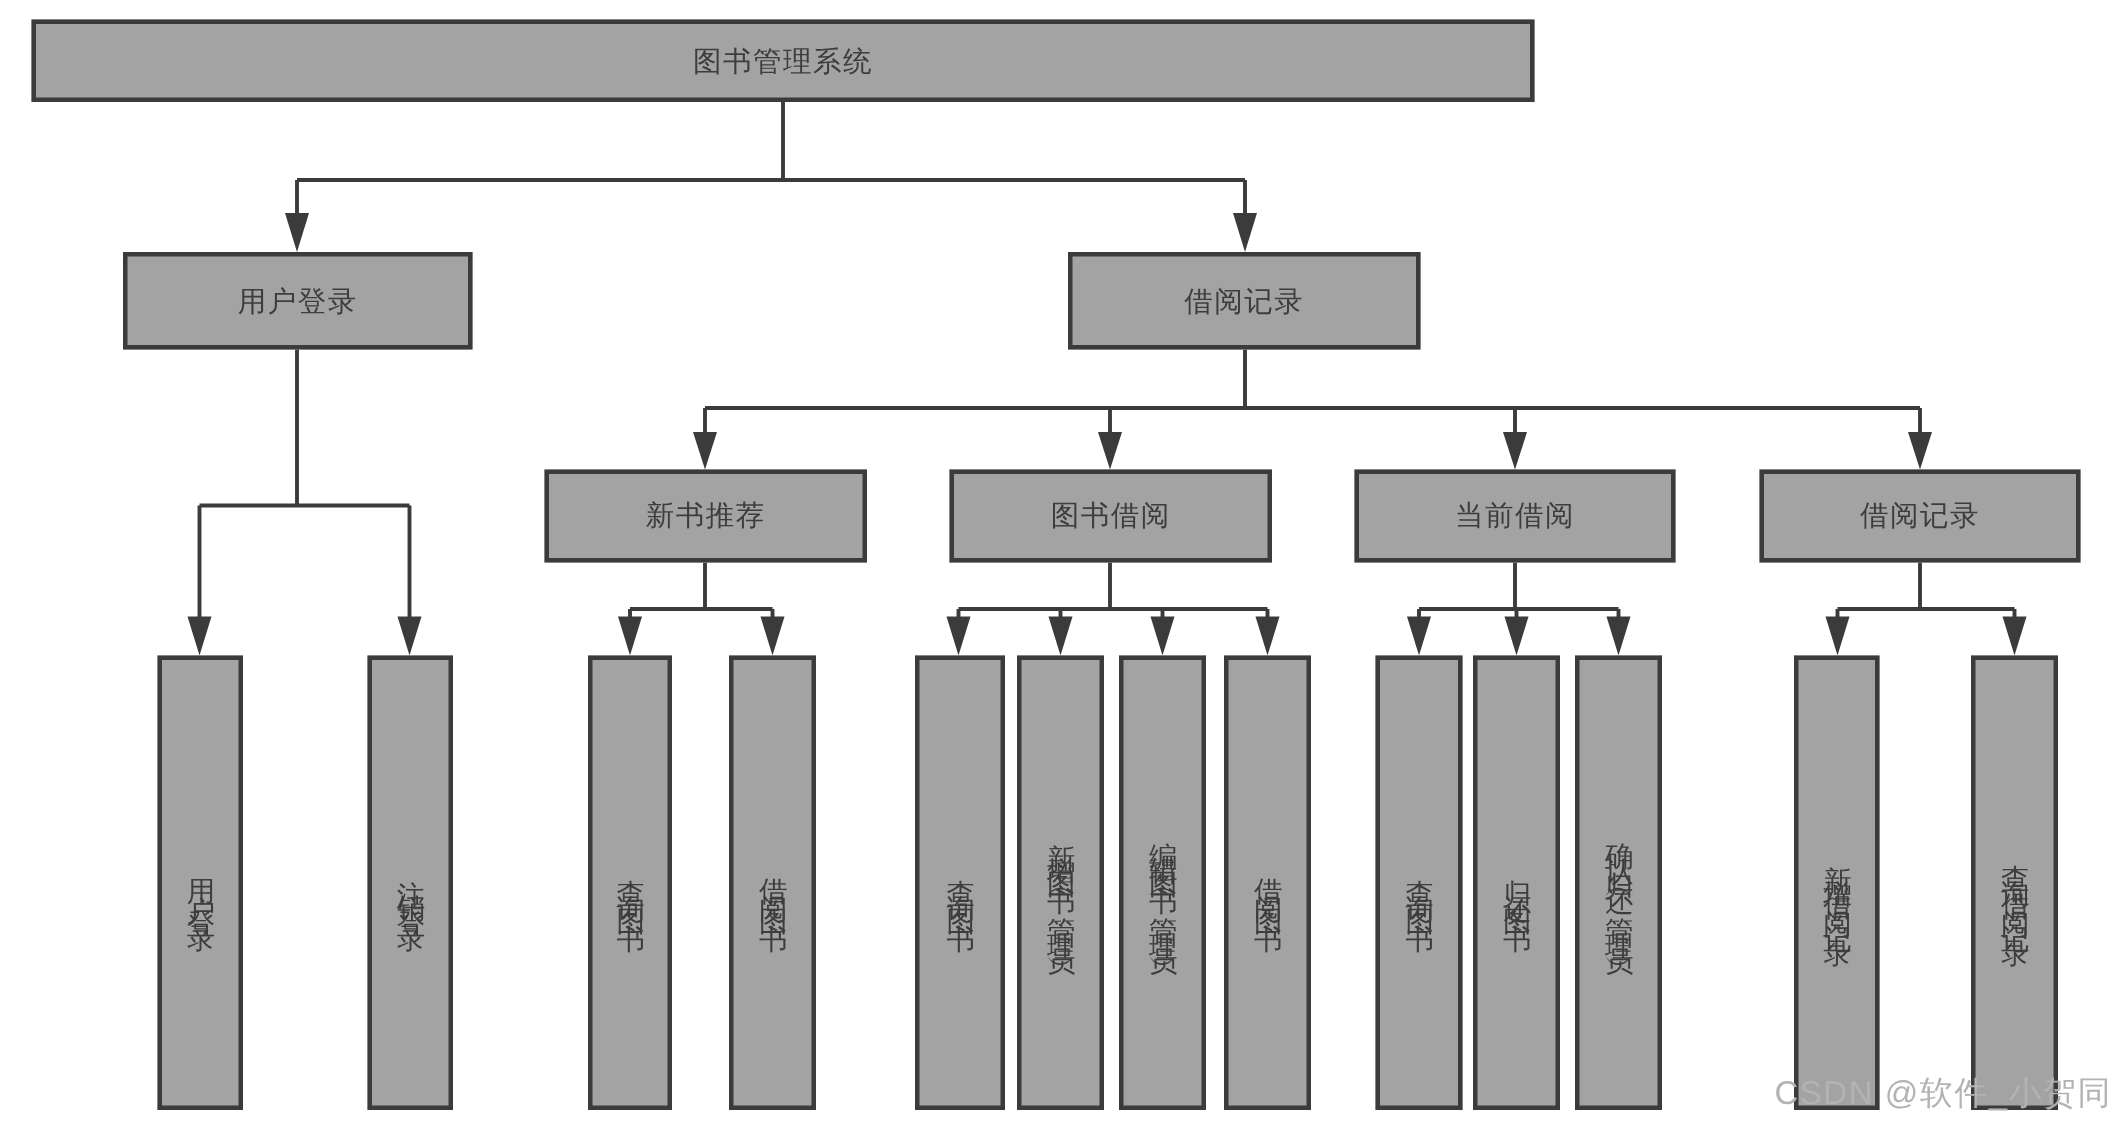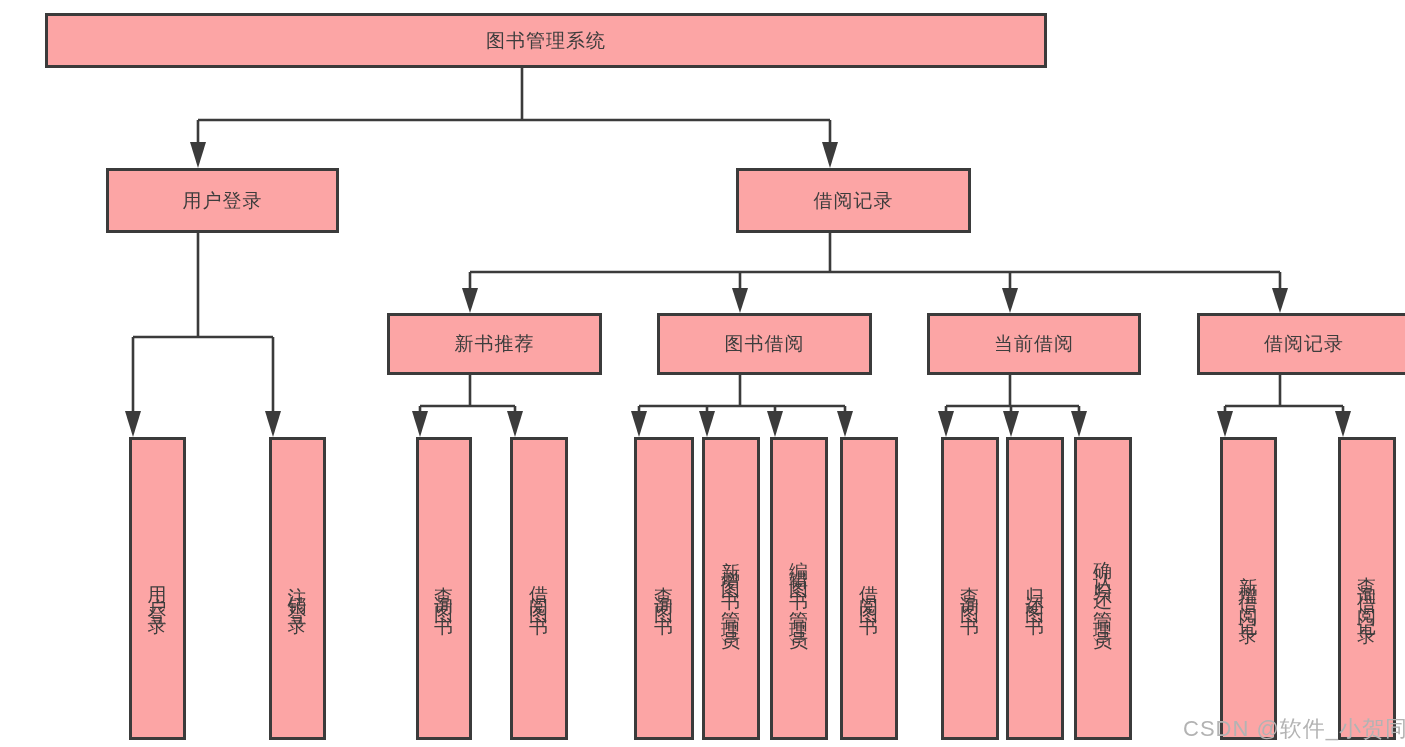--- a/index.html
+++ b/index.html
@@ -7,28 +7,27 @@
     position:relative;
     width:1405px;height:747px;
     background:#ffffff;
     font-family:"Liberation Sans","DejaVu Sans",sans-serif;
     overflow:hidden;
   }
   .wires{position:absolute;left:0;top:0;width:1405px;height:747px;}
   .node{
     position:absolute;
     box-sizing:border-box;
-    background:#fca5a5;
+    background:#a3a3a3;
     border:3px solid #3b3b3b;
     display:flex;align-items:center;justify-content:center;
     color:#3d3d3d;
     font-size:19px;
     letter-spacing:1px;
     text-align:center;
-    margin-left:24px;
   }
   .node.vert{
     writing-mode:vertical-rl;
     text-orientation:mixed;
     letter-spacing:10px;
     line-height:1;
     padding-top:4px;
   }
   .watermark{
     position:absolute;

